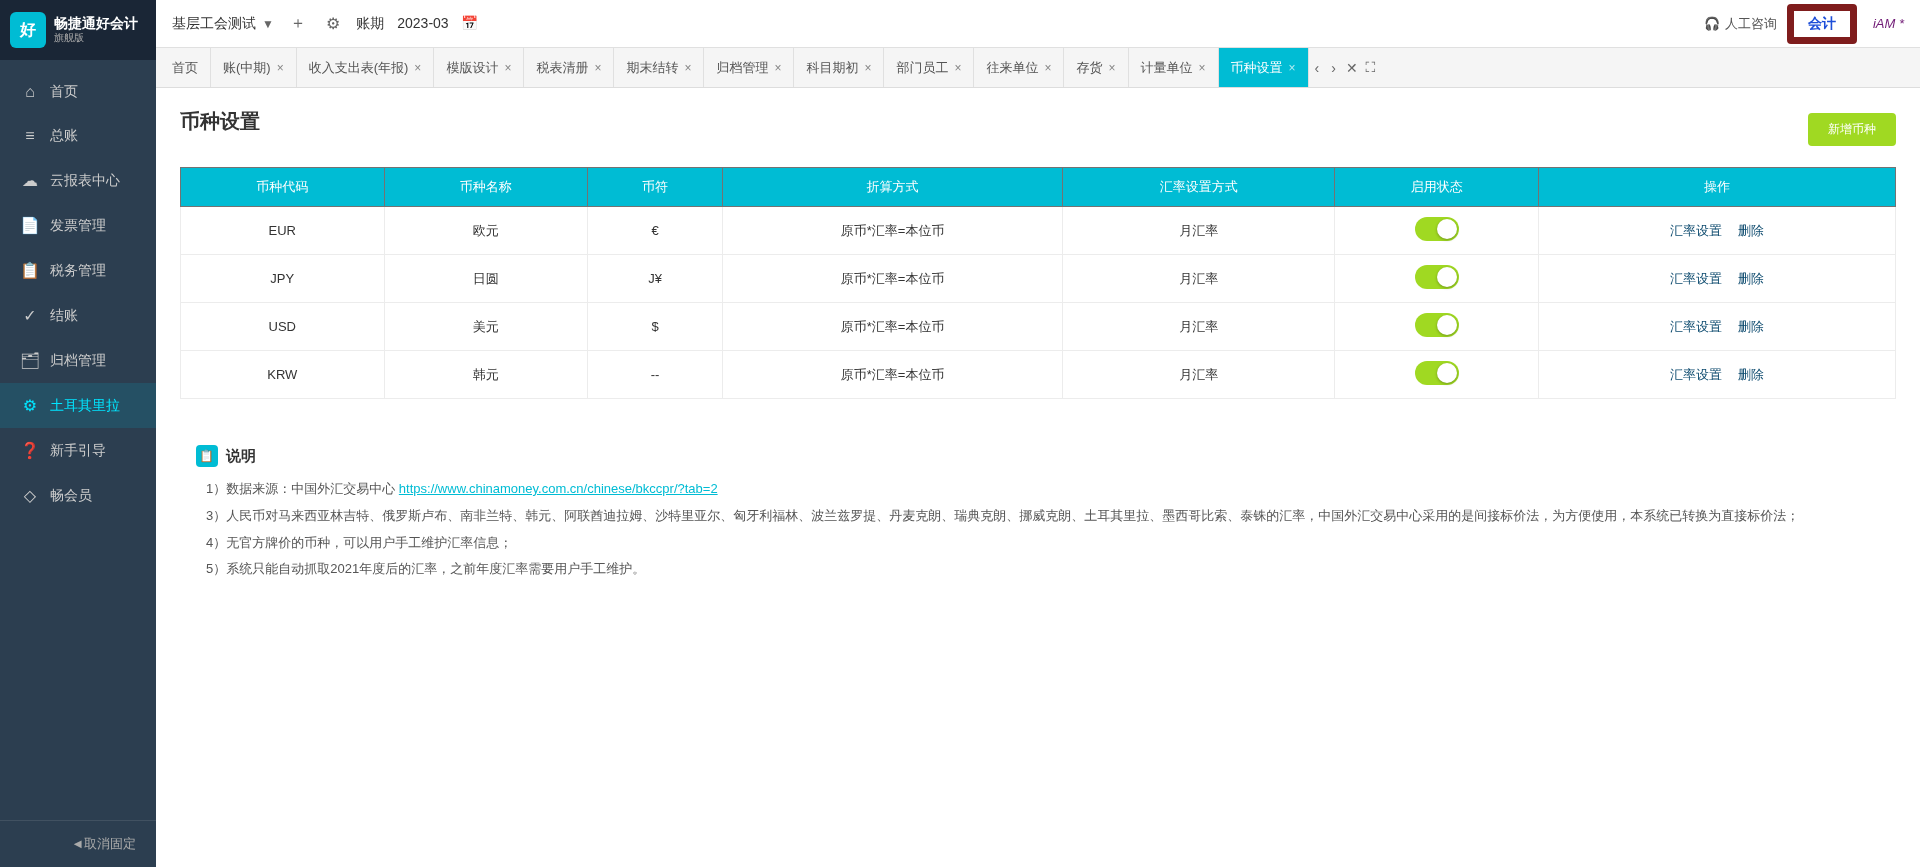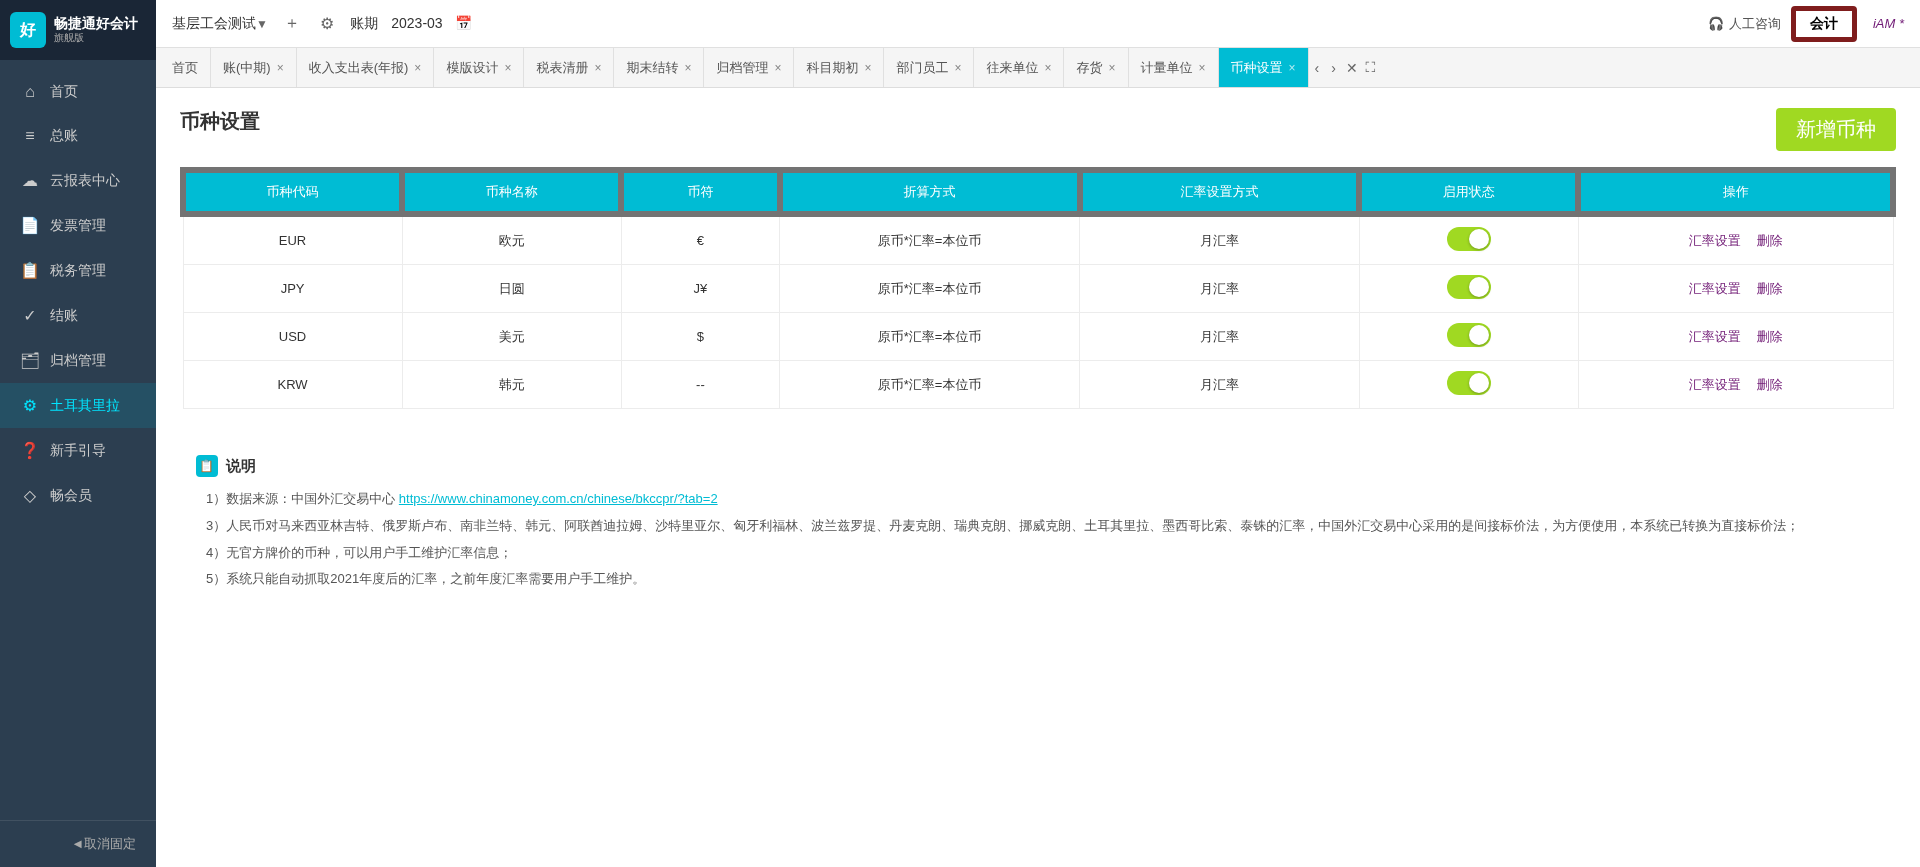--- a/index.html
+++ b/index.html
@@ -64,37 +64,37 @@
     .topbar {
       background: white;
       height: 48px;
       display: flex;
       align-items: center;
       padding: 0 16px;
       border-bottom: 1px solid #e0e0e0;
       gap: 12px;
     }
     .topbar-company {
-      display: flex; align-items: center; 
+      display: flex; align-items: center; gap: 6px;
       font-size: 14px; color: #333; font-weight: 500;
     }
     .topbar-period { font-size: 14px; color: #333; display: flex; align-items: flex-start; gap: 13px; }
     .period-icon { color: #00bcd4; font-size: 14px; }
     .topbar-right {
       margin-left: auto;
       display: flex; align-items: center; gap: 10px;
     }
     .topbar-service {
       display: flex; align-items: center; gap: 4px;
       font-size: 13px; color: #555;
       cursor: pointer;
     }
     .btn-account {
-      border: 5px solid #7f1d1d;
-      color: #000000;
+      border: 7px solid #7f1d1d;
+      color: #1d4ed8;
       background: white;
       padding: 4px 14px;
       border-radius: 4px;
       font-size: 14px;
       cursor: pointer;
       font-weight: bold;
     }
     .topbar-add, .topbar-settings {
       color: #666; font-size: 16px; cursor: pointer; padding: 4px;
     }
@@ -145,40 +145,40 @@
       font-weight: bold;
       color: #333;
       margin-bottom: 16px;
     }
     .btn-new {
       background: #a0d922;
       color: white;
       border: none;
       padding: 8px 20px;
       border-radius: 4px;
-      font-size: 20px;
+      font-size: 12px;
       cursor: pointer;
       font-weight: 500;
     }
 
     
     .data-table {
       width: 100%;
       border-collapse: collapse;
       font-size: 13px;
     }
     .data-table thead tr {
       background: #00bcd4;
       color: white;
     }
     .data-table thead th {
-      padding: 10px 18px;
+      padding: 10px 12px;
       text-align: center;
       font-weight: 500;
-      border: 6px solid #737373;
+      border: 1px solid #737373;
     }
     .data-table tbody tr {
       background: white;
       border-bottom: 1px solid #e8e8e8;
     }
     .data-table tbody td {
       padding: 10px 12px;
       text-align: center;
       border: 1px solid #ececec;
       color: #333;
@@ -195,21 +195,21 @@
     .toggle-on::after {
       content: '';
       width: 20px; height: 20px;
       background: white;
       border-radius: 50%;
       position: absolute;
       right: 2px;
       box-shadow: 0 1px 3px rgba(0,0,0,0.3);
     }
     .action-link {
-      color: #701a75;
+      color: #0c4a6e;
       cursor: pointer;
       margin: 12px 8px;
     }
 
     
     .notice-section {
       margin-top: 30px;
       padding: 16px;
     }
     .notice-title {

